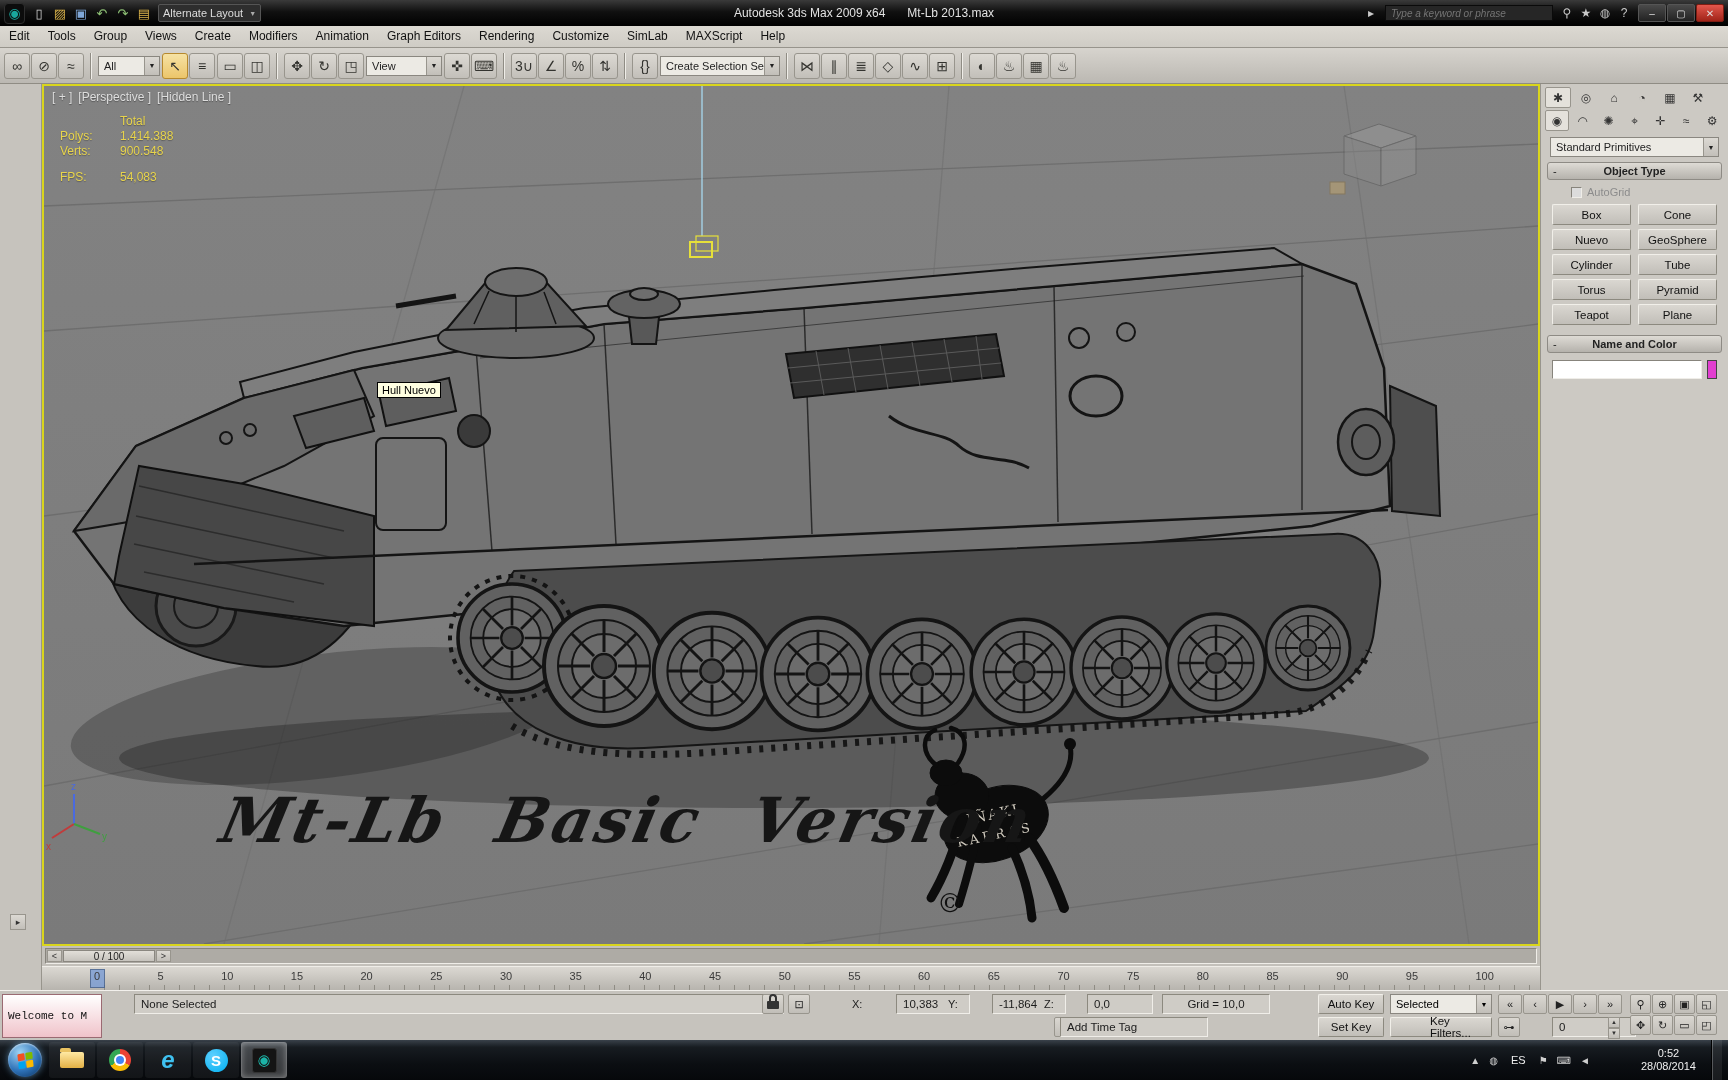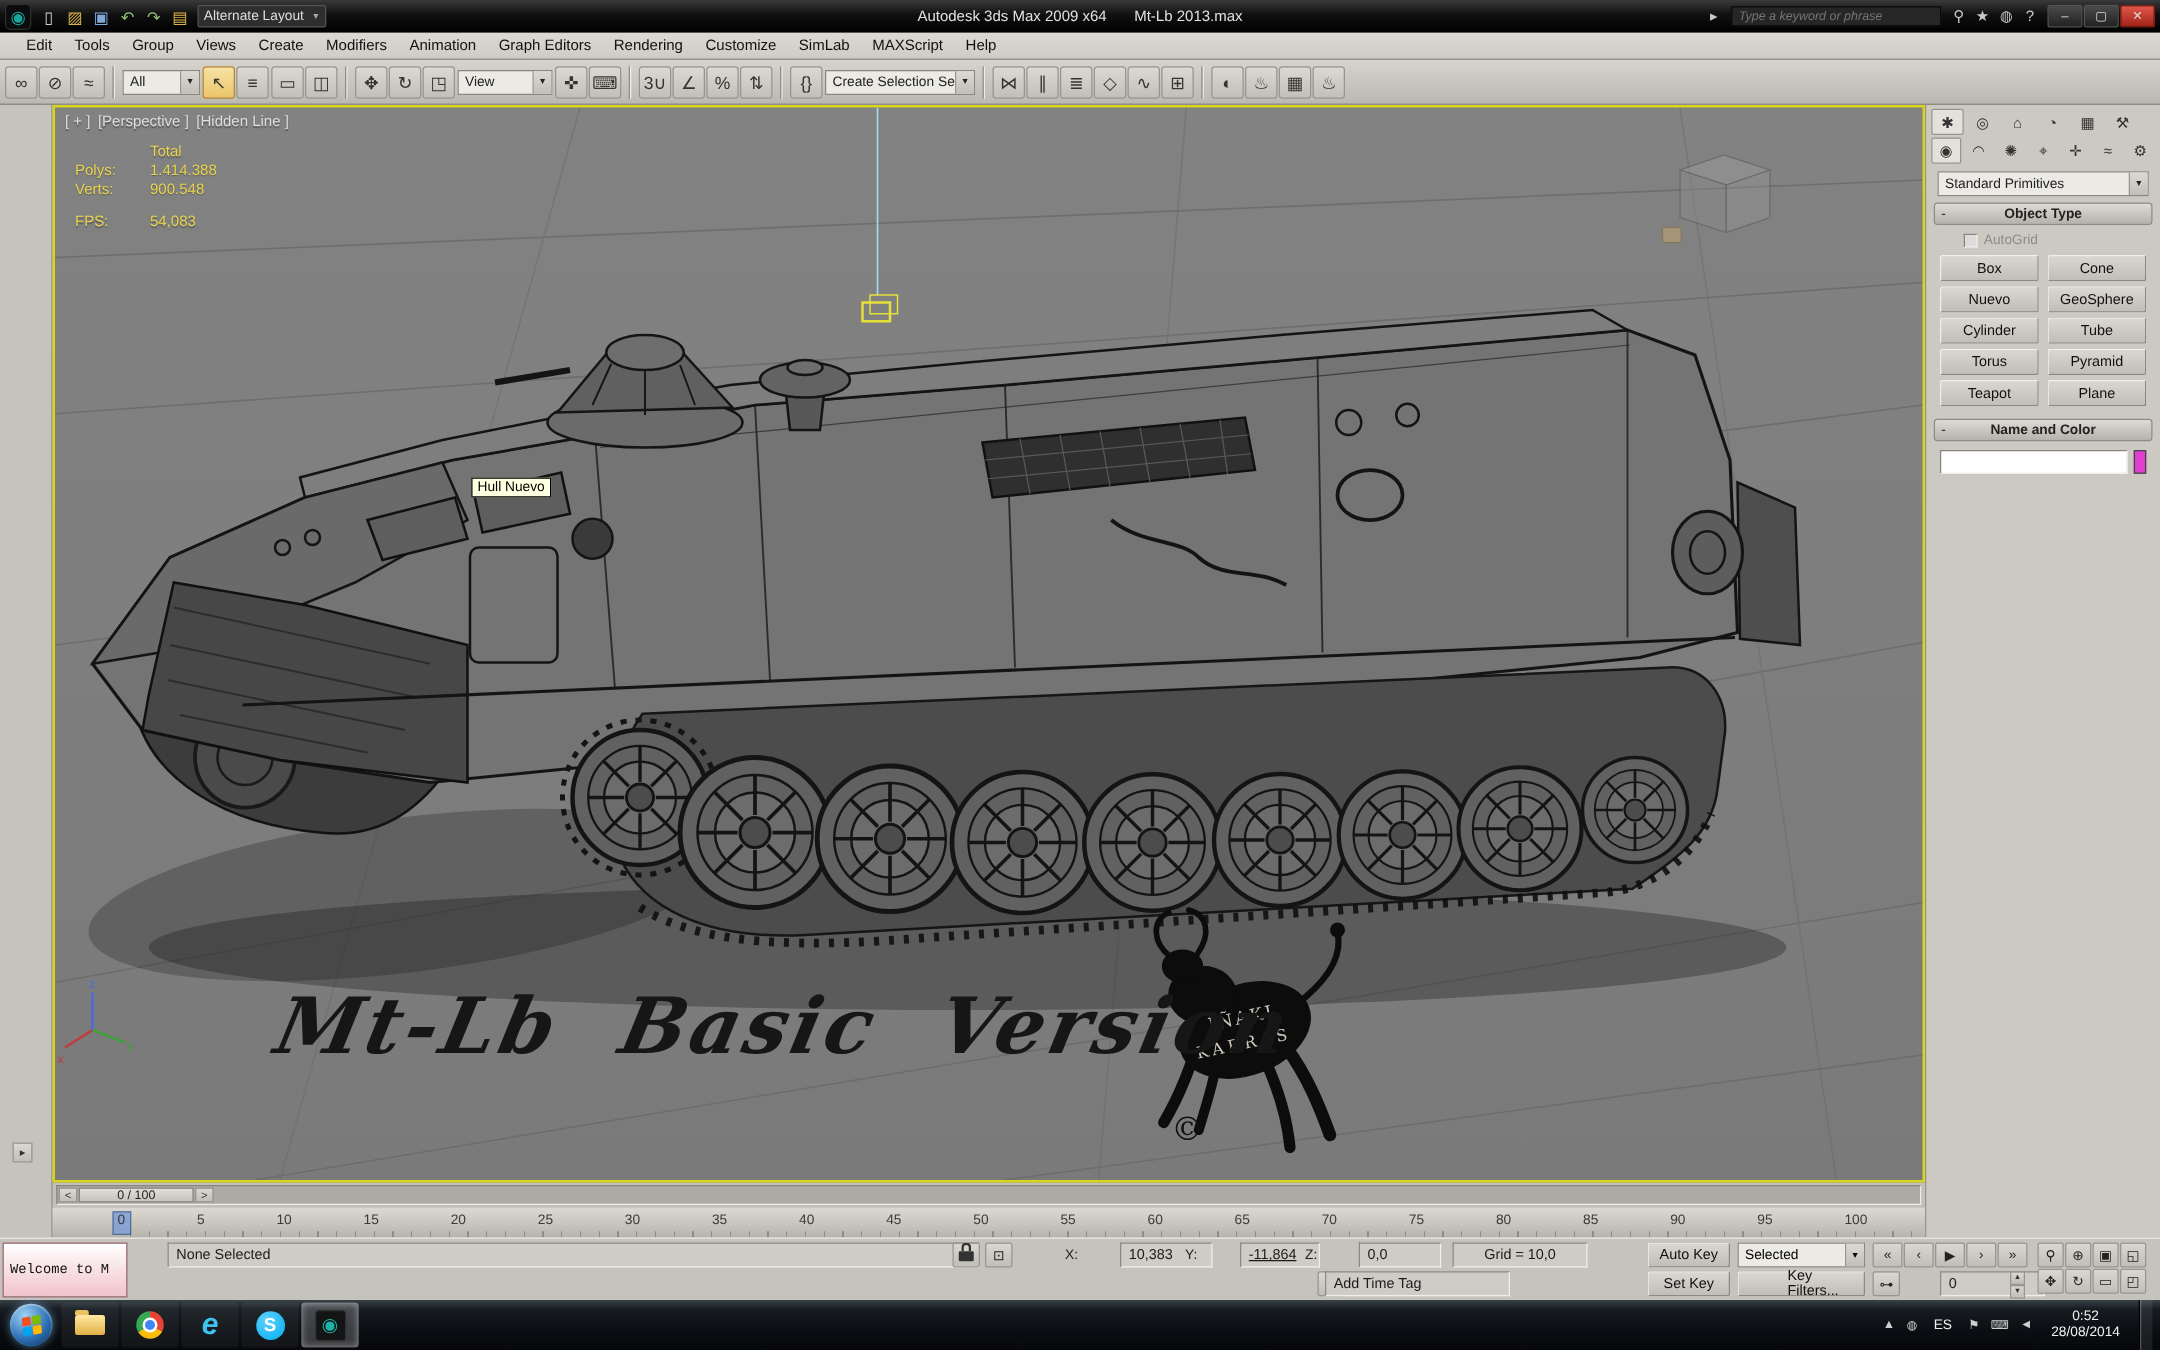--- a/index.html
+++ b/index.html
@@ -15,21 +15,21 @@
   .layout-dd{height:18px;display:flex;align-items:center;background:#2e2e2e;border:1px solid #555;border-radius:2px;color:#ddd;font-size:11px;padding:0 4px;gap:6px;}
   .layout-dd .arr{font-size:7px;color:#aaa;}
   .tb-title{position:absolute;left:50%;transform:translateX(-50%);display:flex;gap:22px;font-size:12px;color:#e2e2e2;white-space:nowrap;}
   .tb-right{margin-left:auto;display:flex;align-items:center;gap:5px;}
   .tb-search{width:168px;height:16px;background:#262626;border:1px solid #0a0a0a;color:#9a9a9a;font-size:10px;font-style:italic;padding:0 5px;outline:none;}
   .tb-ico{width:18px;height:18px;display:flex;align-items:center;justify-content:center;font-size:12px;color:#c9c9c9;}
   .win-btn{width:28px;height:18px;display:flex;align-items:center;justify-content:center;font-size:10px;color:#ddd;background:linear-gradient(#4a4a4a,#222);border:1px solid #555;border-radius:2px;}
   .win-btn.close{background:linear-gradient(#e2574c,#a02318);border-color:#7e1c12;}
 
   
-  #menubar{height:22px;background:linear-gradient(#dcd9d2,#cfccc5);border-bottom:1px solid #97948c;display:flex;align-items:center;padding-left:12px;}
+  #menubar{height:22px;background:linear-gradient(#dcd9d2,#cfccc5);border-bottom:1px solid #97948c;display:flex;align-items:center;padding-left:0;}
   .menu-item{padding:0 9px;font-size:12px;color:#111;line-height:21px;}
 
   
   #toolbar{height:36px;background:linear-gradient(#d7d4ce,#bbb8b2);border-bottom:1px solid #8f8c84;display:flex;align-items:center;padding:0 4px;gap:2px;}
   .tb-group{display:flex;gap:1px;align-items:center;}
   .tb-btn{width:26px;height:26px;display:flex;align-items:center;justify-content:center;font-size:14px;color:#33332f;background:linear-gradient(#dcd9d3,#c2bfb9);border:1px solid #98958d;border-radius:3px;}
   .tb-btn.active{background:linear-gradient(#f6e2a4,#ecc56a);border-color:#b7892e;}
   .tb-sep{width:2px;height:26px;border-left:1px solid #8f8c84;border-right:1px solid #efede8;margin:0 4px;}
   .tb-dd{height:20px;display:flex;align-items:stretch;border:1px solid #8a8780;background:#eceae4;font-size:11px;color:#222;}
   .tb-dd .txt{display:flex;align-items:center;padding:0 5px;flex:1;white-space:nowrap;overflow:hidden;}
@@ -108,21 +108,21 @@
   .folder-ico:before{content:"";position:absolute;left:0;top:-4px;width:11px;height:4px;background:#e9c261;border-radius:2px 2px 0 0;}
   .chrome-ico{width:22px;height:22px;border-radius:50%;background:conic-gradient(#ea4335 0 33%,#fbbc05 0 66%,#34a853 0 100%);position:relative;}
   .chrome-ico:before{content:"";position:absolute;left:5px;top:5px;width:12px;height:12px;border-radius:50%;background:#fff;}
   .chrome-ico:after{content:"";position:absolute;left:7px;top:7px;width:8px;height:8px;border-radius:50%;background:#4285f4;}
   .ie-ico{font-size:24px;font-style:italic;font-weight:bold;color:#3fc1f0;line-height:22px;}
   .skype-ico{width:23px;height:23px;border-radius:50%;background:radial-gradient(circle at 35% 30%,#5ed0ff,#00aff0);color:#fff;font-weight:bold;font-size:15px;display:flex;align-items:center;justify-content:center;}
   .max-ico{width:25px;height:25px;border-radius:3px;background:#141414;border:1px solid #333;color:#1cb3a6;font-size:15px;display:flex;align-items:center;justify-content:center;}
   .tray{margin-left:auto;display:flex;align-items:center;gap:9px;padding-right:4px;}
   .tray-ico{font-size:10px;color:#cfcfcf;}
   .lang-box{font-size:11px;color:#eee;padding:2px 4px;}
-  .clock{text-align:center;font-size:11px;line-height:13px;color:#f0f0f0;padding:0 6px;}
+  .clock{text-align:center;font-size:11px;line-height:13px;color:#f0f0f0;padding:0 6px;margin-left:36px;}
   .show-desktop{width:11px;height:40px;background:rgba(255,255,255,.08);border-left:1px solid #000;box-shadow:inset 1px 0 0 rgba(255,255,255,.25);}
 </style>
 </head>
 <body>
 
 <div id="titlebar">
   <div class="max-logo">◉</div>
   <div class="tb-group">
       <div class="qa-btn">▯</div>
       <div class="qa-btn c-folder">▨</div>
@@ -518,21 +518,21 @@
     <span class="lock-glyph">
         <span class="shackle"></span>
         <span class="body"></span>
       </span>
   </div>
   <div class="abs sb-icon-btn" style="left:788px;top:3px;width:22px;">⊡</div>
 
   <span class="abs sb-lbl" style="left:852px;top:3px;">X:</span>
   <div class="abs sunken sb-field" style="left:868px;top:3px;width:74px;height:20px;">10,383</div>
   <span class="abs sb-lbl" style="left:948px;top:3px;">Y:</span>
-  <div class="abs sunken sb-field" style="left:964px;top:3px;width:64px;height:20px;text-decoration:underline;">-11,864</div>
+  <div class="abs sunken sb-field" style="left:964px;top:3px;width:74px;height:20px;">-11,864</div>
   <span class="abs sb-lbl" style="left:1044px;top:3px;">Z:</span>
   <div class="abs sunken sb-field" style="left:1059px;top:3px;width:66px;height:20px;">0,0</div>
   <div class="abs sunken sb-field" style="left:1134px;top:3px;width:108px;height:20px;text-align:center;">Grid = 10,0</div>
 
   <div class="abs sb-icon-btn" style="left:1054px;top:26px;width:20px;">◔</div>
   <div class="abs sunken sb-field" style="left:1032px;top:26px;width:148px;height:20px;">Add Time Tag</div>
 
   <div class="abs sb-btn" style="left:1318px;top:3px;width:66px;height:20px;">Auto Key</div>
   <div class="abs sb-btn" style="left:1318px;top:26px;width:66px;height:20px;">Set Key</div>
   <div class="abs dd-sunken" style="left:1390px;top:3px;width:102px;height:20px;">

